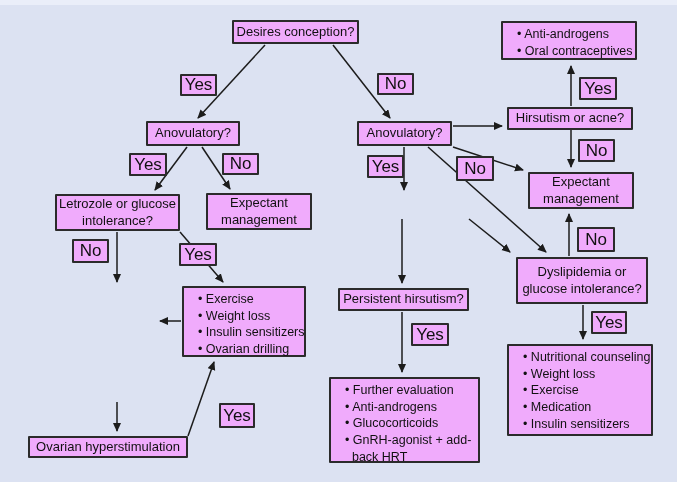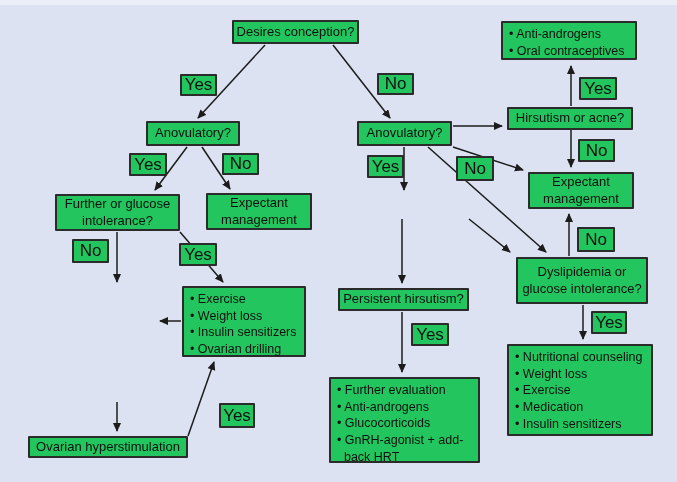--- a/index.html
+++ b/index.html
@@ -8,28 +8,28 @@
     position:relative; width:677px; height:482px;
     background:#dce2f2; overflow:hidden; color:#111;
   }
   #top-strip{
     position:absolute; left:0; top:0; width:677px; height:5px;
     background:#eaeef9;
   }
   #arrows{ position:absolute; left:0; top:0; }
   .node{
     position:absolute; box-sizing:border-box;
-    background:#22c55e; border:2px solid #2b2b2b; border-radius:1px;
+    background:#f0abfc; border:2px solid #2b2b2b; border-radius:1px;
     display:flex; align-items:center; justify-content:center;
     font-size:13px; line-height:1.25; text-align:center;
     white-space:pre; color:#111;
   }
   .node.list{
     align-items:flex-start; justify-content:flex-start;
-    text-align:left; padding:3px 6px; line-height:1.33; font-size:12.5px;
+    text-align:left; padding:3px 14px; line-height:1.33; font-size:12.5px;
   }
   .node.lbl{ font-size:17px; }
 </style>
 </head>
 <body>
 
 <div id="stage">
   <div id="top-strip"></div>
 
   <svg id="arrows" width="677" height="482" viewBox="0 0 677 482">
@@ -61,21 +61,21 @@
       <line x1="402" y1="312" x2="402" y2="372" marker-end="url(#ah)"></line>
     </g>
   </svg>
 
   <div class="node" style="left:232px;top:20px;width:127px;height:24px">Desires conception?</div>
 
   <div class="node" style="left:146px;top:121px;width:94px;height:25px">Anovulatory?</div>
 
   <div class="node" style="left:357px;top:121px;width:95px;height:25px">Anovulatory?</div>
 
-  <div class="node" style="left:55px;top:194px;width:125px;height:37px">Further or glucose
+  <div class="node" style="left:55px;top:194px;width:125px;height:37px">Letrozole or glucose
 intolerance?</div>
 
   <div class="node" style="left:206px;top:193px;width:106px;height:37px">Expectant
 management</div>
 
 
   <div class="node list" style="left:182px;top:286px;width:124px;height:71px">• Exercise
 • Weight loss
 • Insulin sensitizers
 • Ovarian drilling</div>

